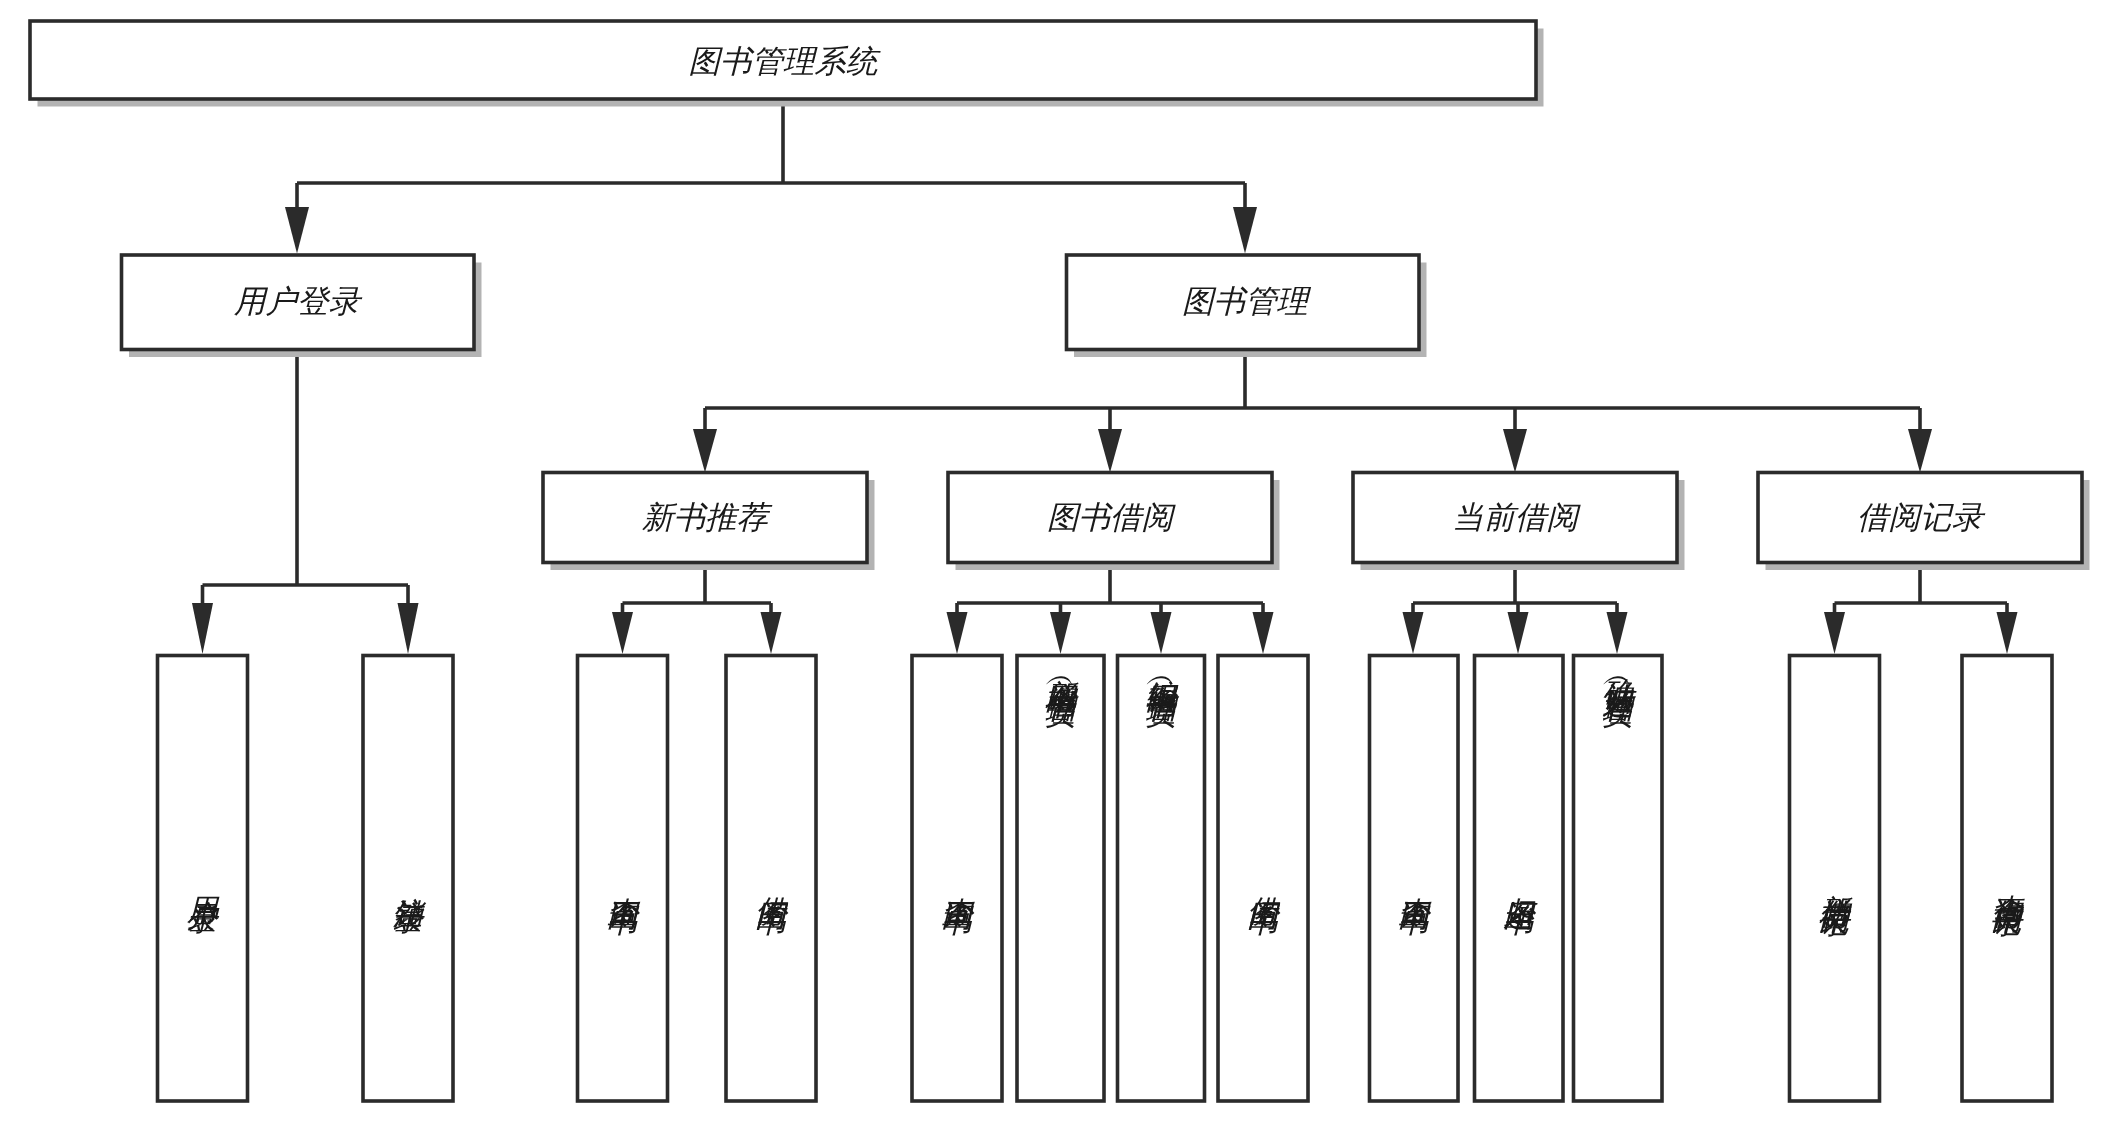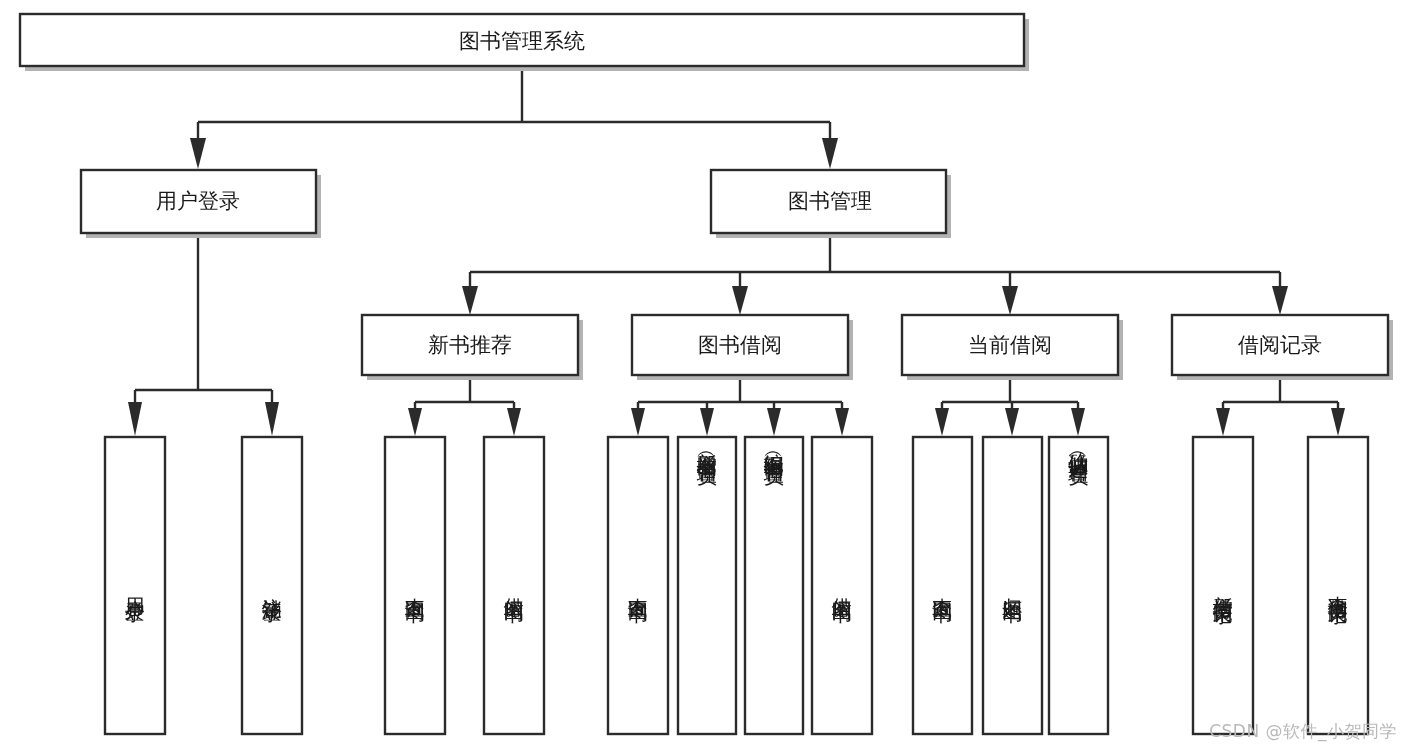--- a/index.html
+++ b/index.html
@@ -12,20 +12,21 @@
     width: 1405px;
     height: 747px;
     font-family: "DejaVu Sans", "Liberation Sans", sans-serif;
     overflow: hidden;
   }
   #diagram-root {
     position: relative;
     width: 1405px;
     height: 747px;
     background: #ffffff;
+    font-style: italic;
   }
   svg#flow-svg {
     position: absolute;
     left: 0;
     top: 0;
     width: 1405px;
     height: 747px;
     display: block;
   }
   .node-box {
@@ -225,14 +226,13 @@
   <div class="vlabel" style="left:745px; top:437px; width:58px; height:297px; justify-content:flex-start;">编辑图书（管理员）</div>
   <div class="vlabel" style="left:812px; top:437px; width:60px; height:297px;">借阅图书</div>
 
   <div class="vlabel" style="left:913px; top:437px; width:59px; height:297px;">查询图书</div>
   <div class="vlabel" style="left:983px; top:437px; width:59px; height:297px;">归还图书</div>
   <div class="vlabel" style="left:1049px; top:437px; width:59px; height:297px; justify-content:flex-start;">确认归还（管理员）</div>
 
   <div class="vlabel" style="left:1193px; top:437px; width:60px; height:297px;">新增借阅记录</div>
   <div class="vlabel" style="left:1308px; top:437px; width:60px; height:297px;">查询借阅记录</div>
 
-  <div id="watermark">CSDN @软件_小贺同学</div>
 </div>
 
 </body></html>

